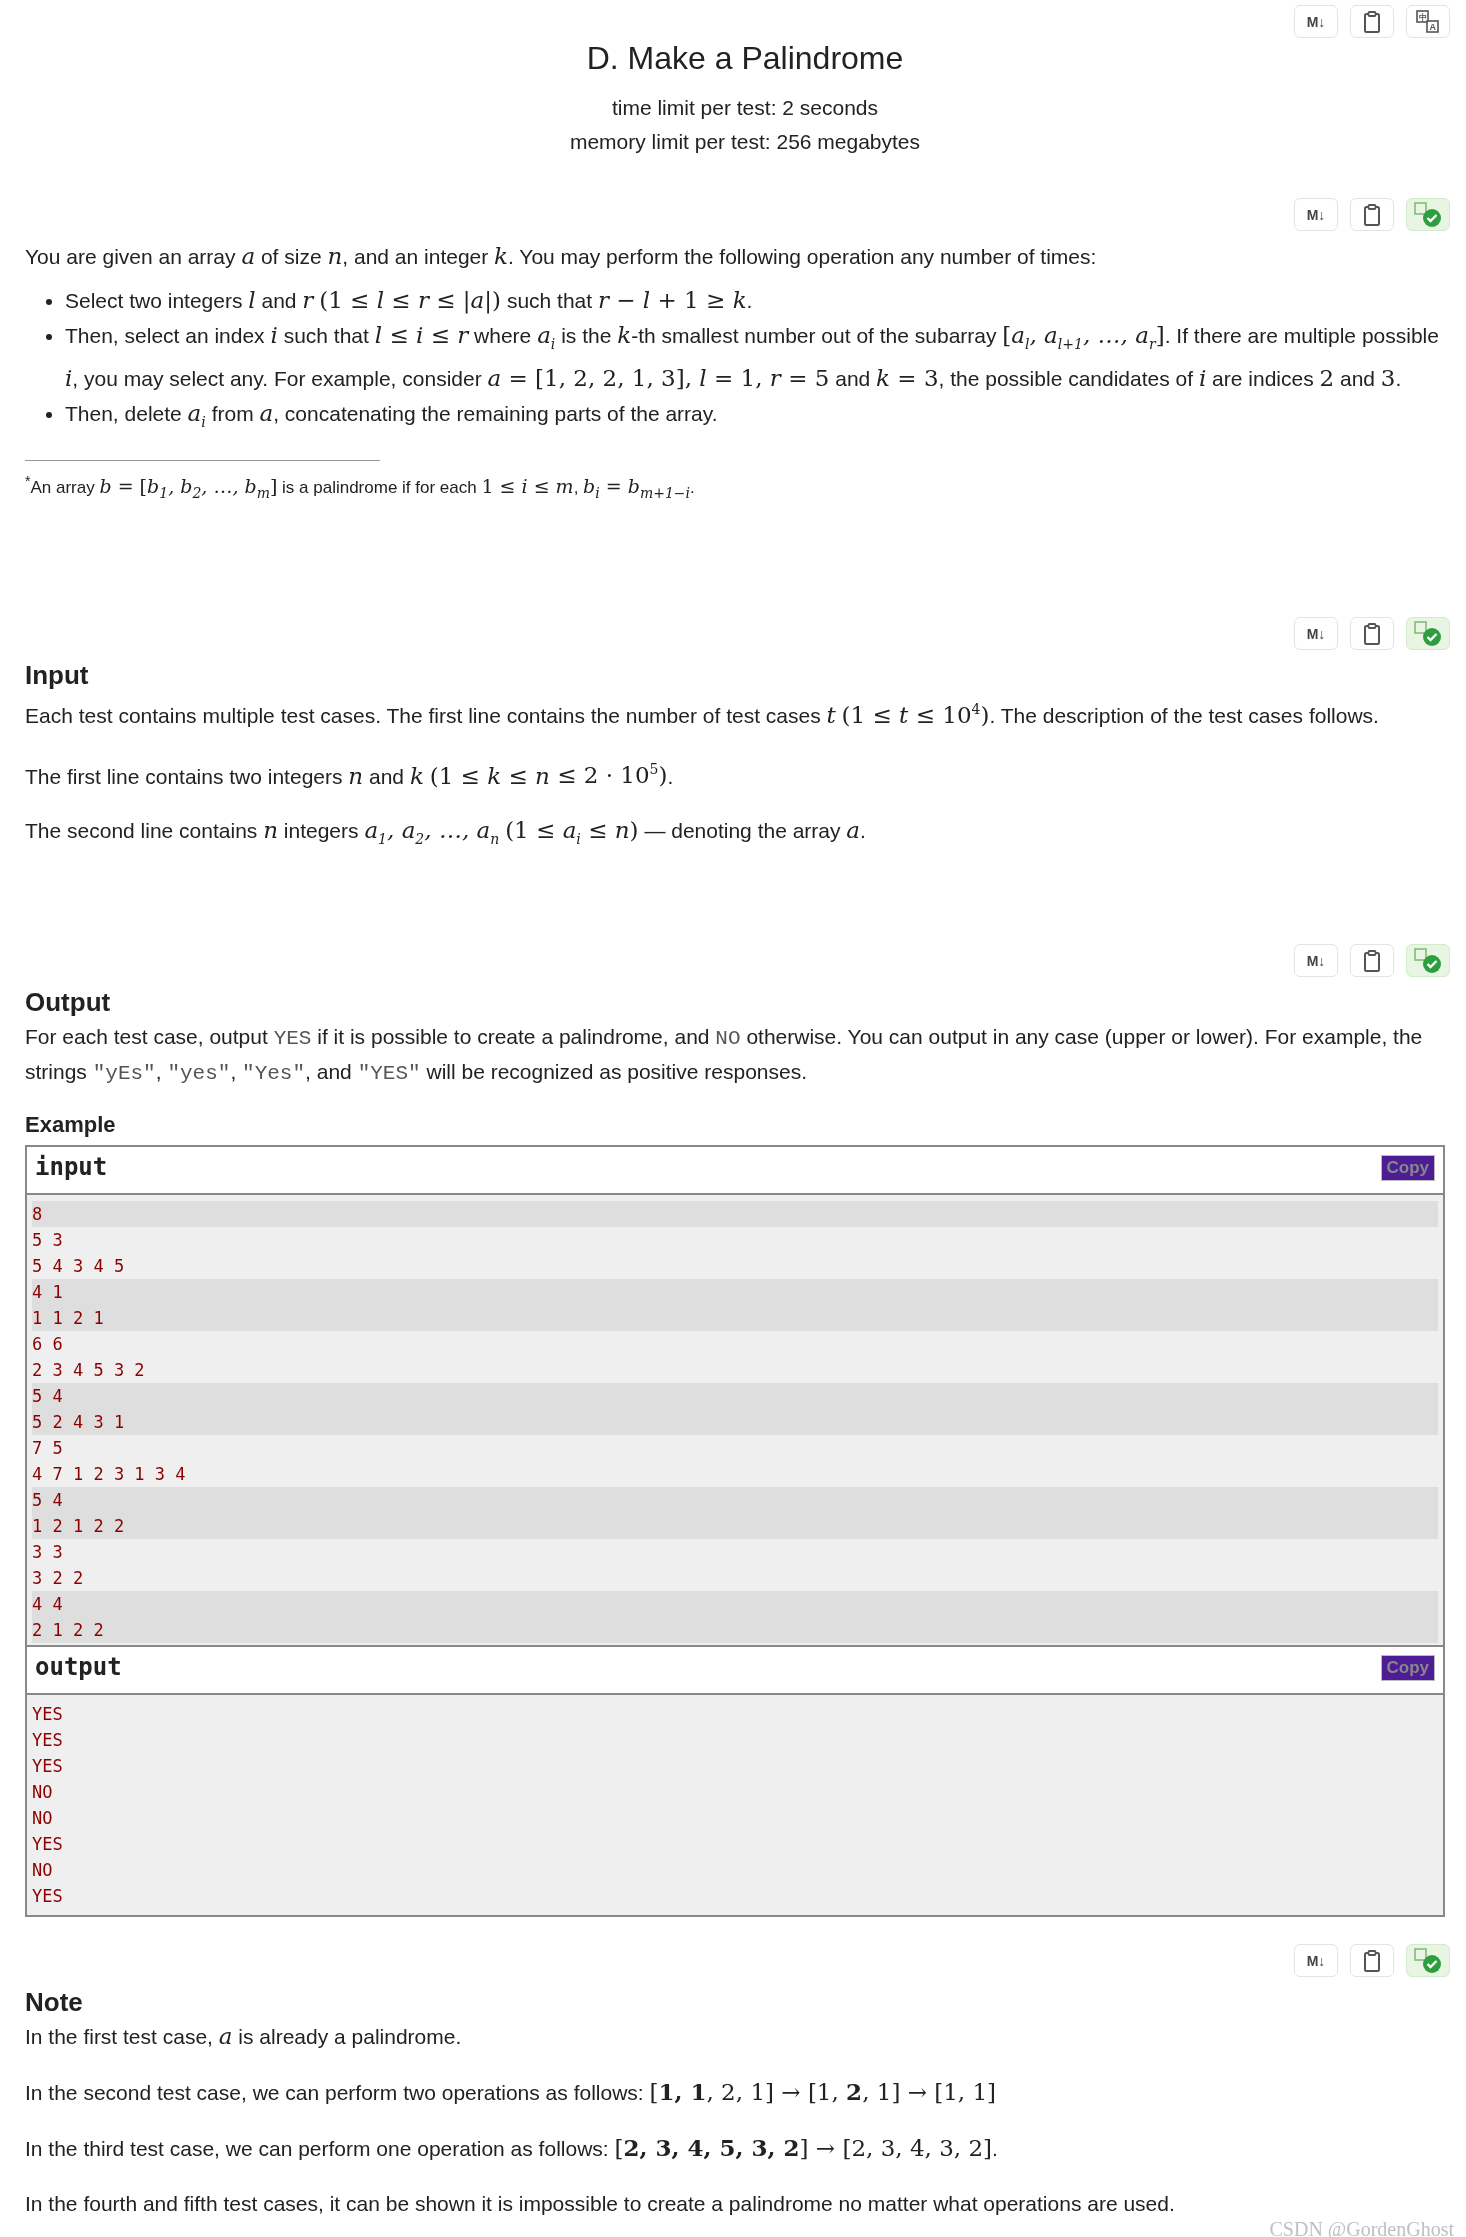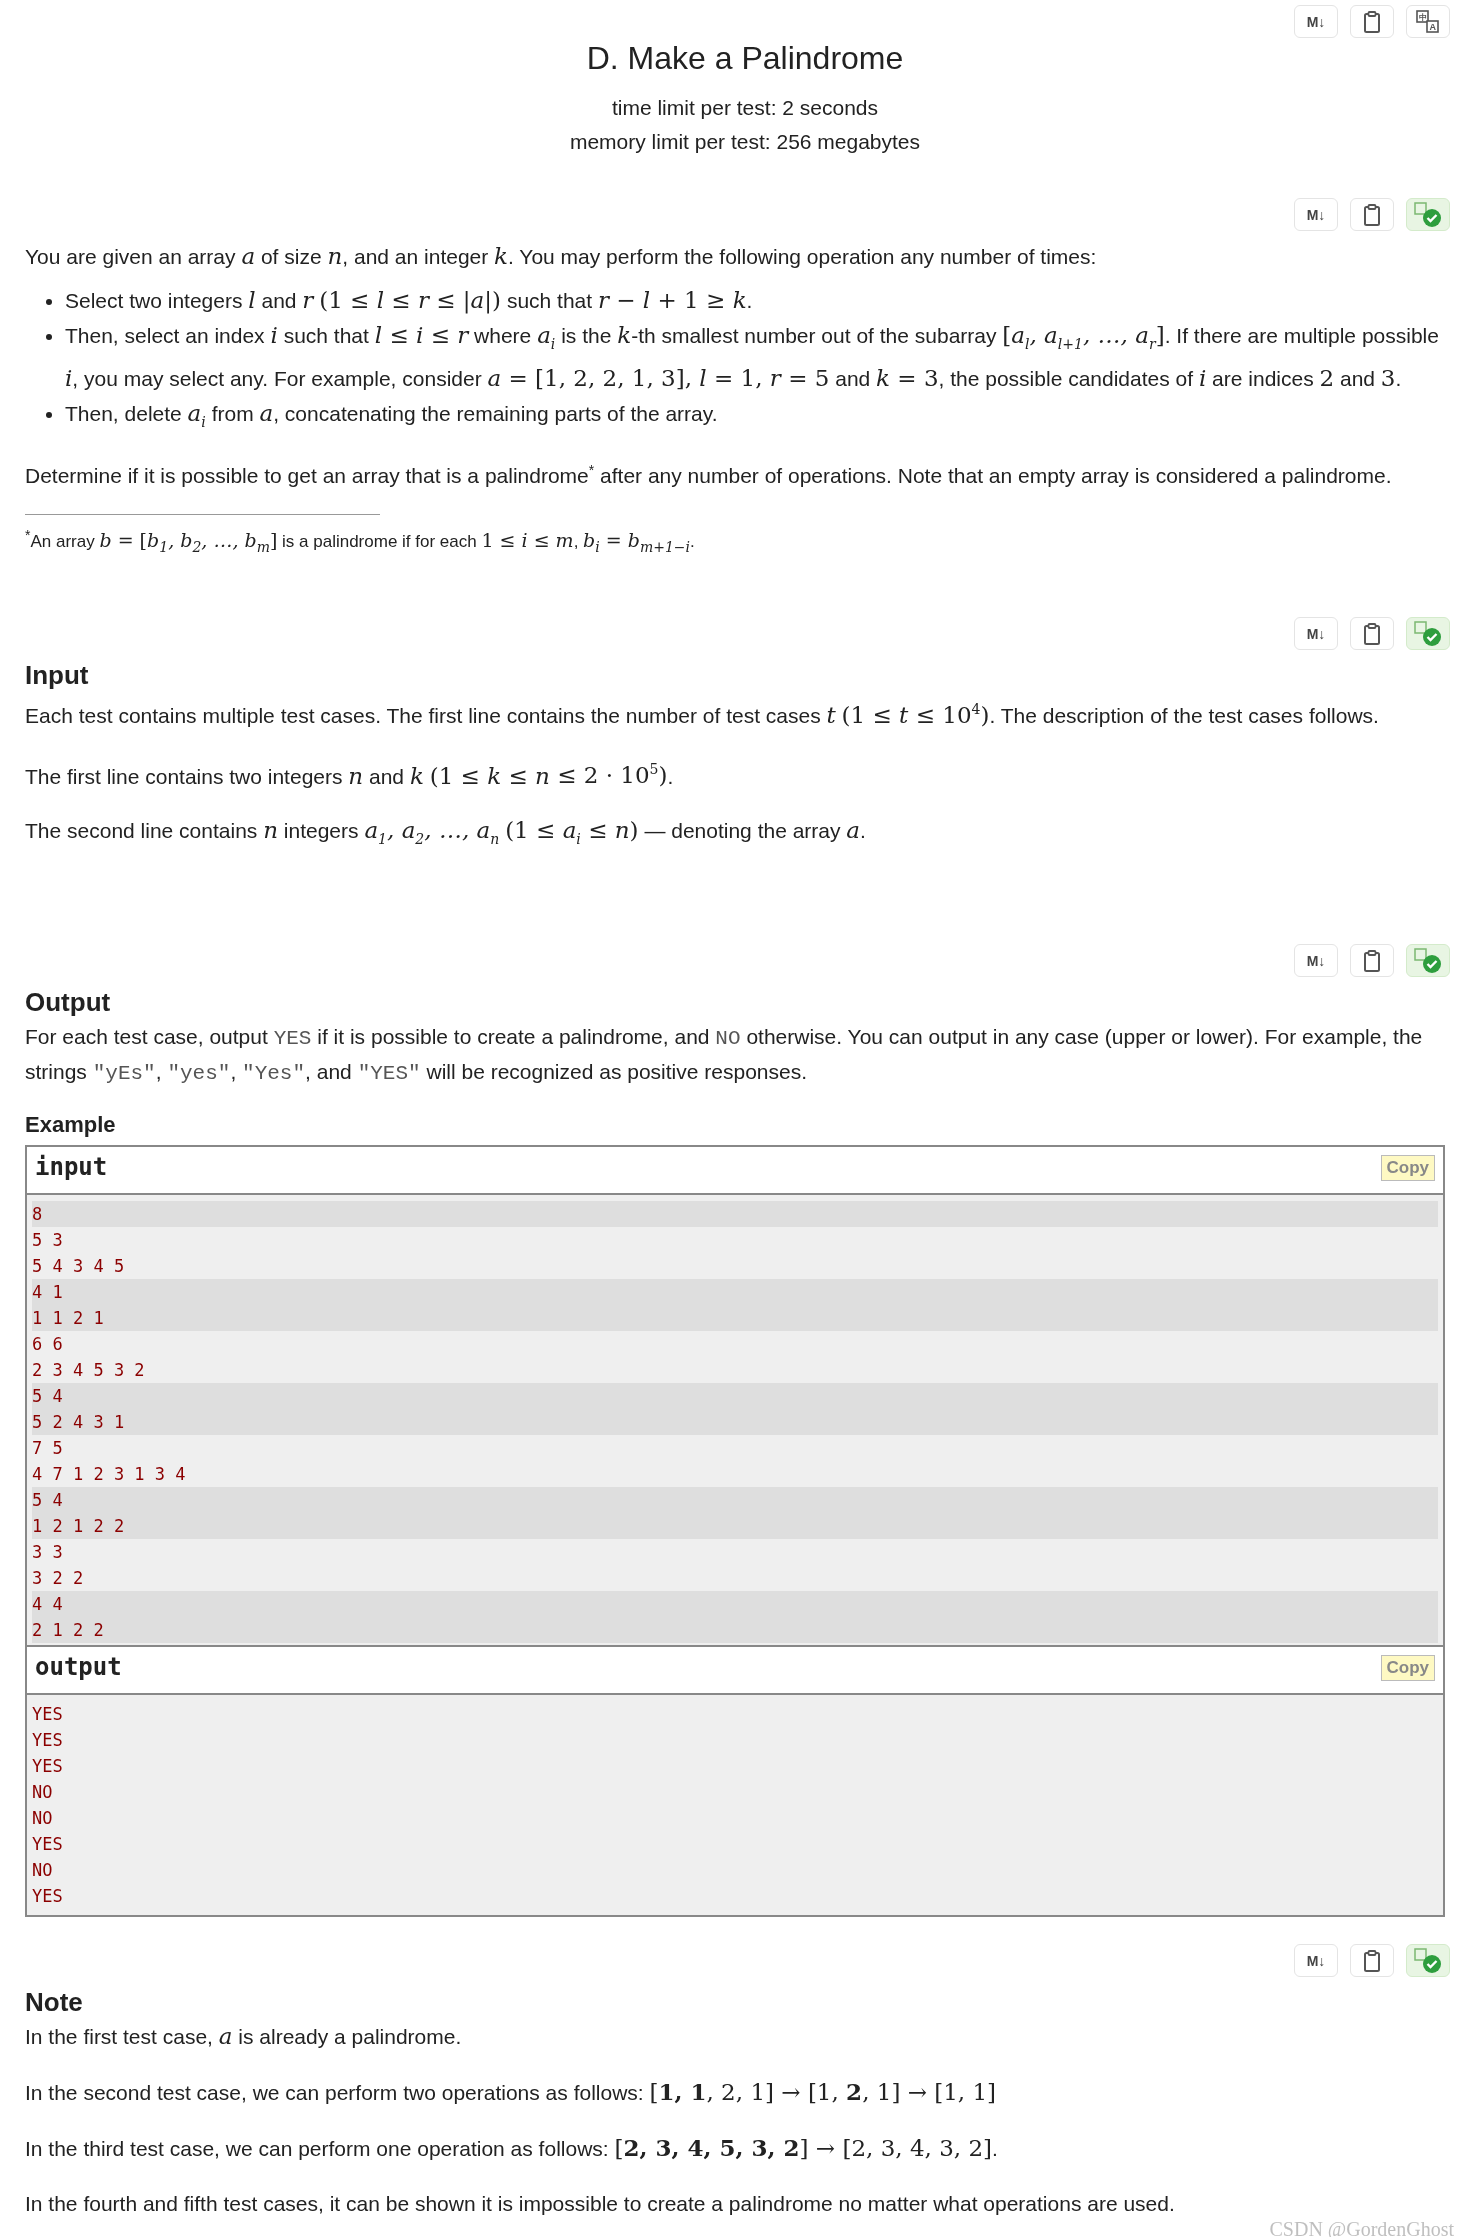--- a/index.html
+++ b/index.html
@@ -66,21 +66,21 @@
     position: relative;
     padding: 6px 8px;
     font-family: "DejaVu Sans Mono", monospace;
     font-weight: bold;
     font-size: 24px;
     color: #222;
   }
   .copy-btn {
     position: absolute; right: 8px; top: 8px;
     border: 1px solid #bbb;
-    background: #fef9c3;
+    background: #4c1d95;
     font-family: "Liberation Sans", sans-serif;
     font-weight: bold;
     color: #888;
     font-size: 17px;
     padding: 2px 5px;
   }
   .ex-body {
     padding: 6px 5px;
     font-family: "DejaVu Sans Mono", monospace;
     font-size: 17px;
@@ -144,21 +144,20 @@
   </div>
 </div>
 
 <div class="section" style="top:240px;">
   <p>You are given an array <span class="m">a</span> of size <span class="m">n</span>, and an integer <span class="m">k</span>. You may perform the following operation any number of times:</p>
   <ul class="ops">
     <li>Select two integers <span class="m">l</span> and <span class="m">r</span> <span class="mr">(1 ≤ </span><span class="m">l</span><span class="mr"> ≤ </span><span class="m">r</span><span class="mr"> ≤ |</span><span class="m">a</span><span class="mr">|)</span> such that <span class="m">r</span><span class="mr"> − </span><span class="m">l</span><span class="mr"> + 1 ≥ </span><span class="m">k</span>.</li>
     <li>Then, select an index <span class="m">i</span> such that <span class="m">l</span><span class="mr"> ≤ </span><span class="m">i</span><span class="mr"> ≤ </span><span class="m">r</span> where <span class="m">a<sub>i</sub></span> is the <span class="m">k</span>-th smallest number out of the subarray <span class="mr">[</span><span class="m">a<sub>l</sub>, a<sub>l+1</sub>, …, a<sub>r</sub></span><span class="mr">]</span>. If there are multiple possible <span class="m">i</span>, you may select any. For example, consider <span class="m">a</span><span class="mr"> = [1, 2, 2, 1, 3], </span><span class="m">l</span><span class="mr"> = 1, </span><span class="m">r</span><span class="mr"> = 5</span> and <span class="m">k</span><span class="mr"> = 3</span>, the possible candidates of <span class="m">i</span> are indices <span class="mr">2</span> and <span class="mr">3</span>.</li>
     <li>Then, delete <span class="m">a<sub>i</sub></span> from <span class="m">a</span>, concatenating the remaining parts of the array.</li>
   </ul>
-  <p style="margin-top:16px;">Determine if it is possible to get an array that is a palindrome<sup>*</sup> after any number of operations. Note that an empty array is considered a palindrome.</p>
   <div class="footnote-rule"></div>
   <div class="footnote"><sup>*</sup>An array <span class="m" style="font-size:19px">b</span><span class="mr" style="font-size:19px"> = [</span><span class="m" style="font-size:19px">b<sub>1</sub>, b<sub>2</sub>, …, b<sub>m</sub></span><span class="mr" style="font-size:19px">]</span> is a palindrome if for each <span class="mr" style="font-size:19px">1 ≤ </span><span class="m" style="font-size:19px">i</span><span class="mr" style="font-size:19px"> ≤ </span><span class="m" style="font-size:19px">m</span>, <span class="m" style="font-size:19px">b<sub>i</sub></span><span class="mr" style="font-size:19px"> = </span><span class="m" style="font-size:19px">b<sub>m+1−i</sub></span>.</div>
 </div>
 
 <div class="toolbar" style="top:617px;">
   <div class="tb-btn">
       <span>M↓</span>
     </div>
   <div class="tb-btn">
     <svg width="18" height="22" viewBox="0 0 18 22">

